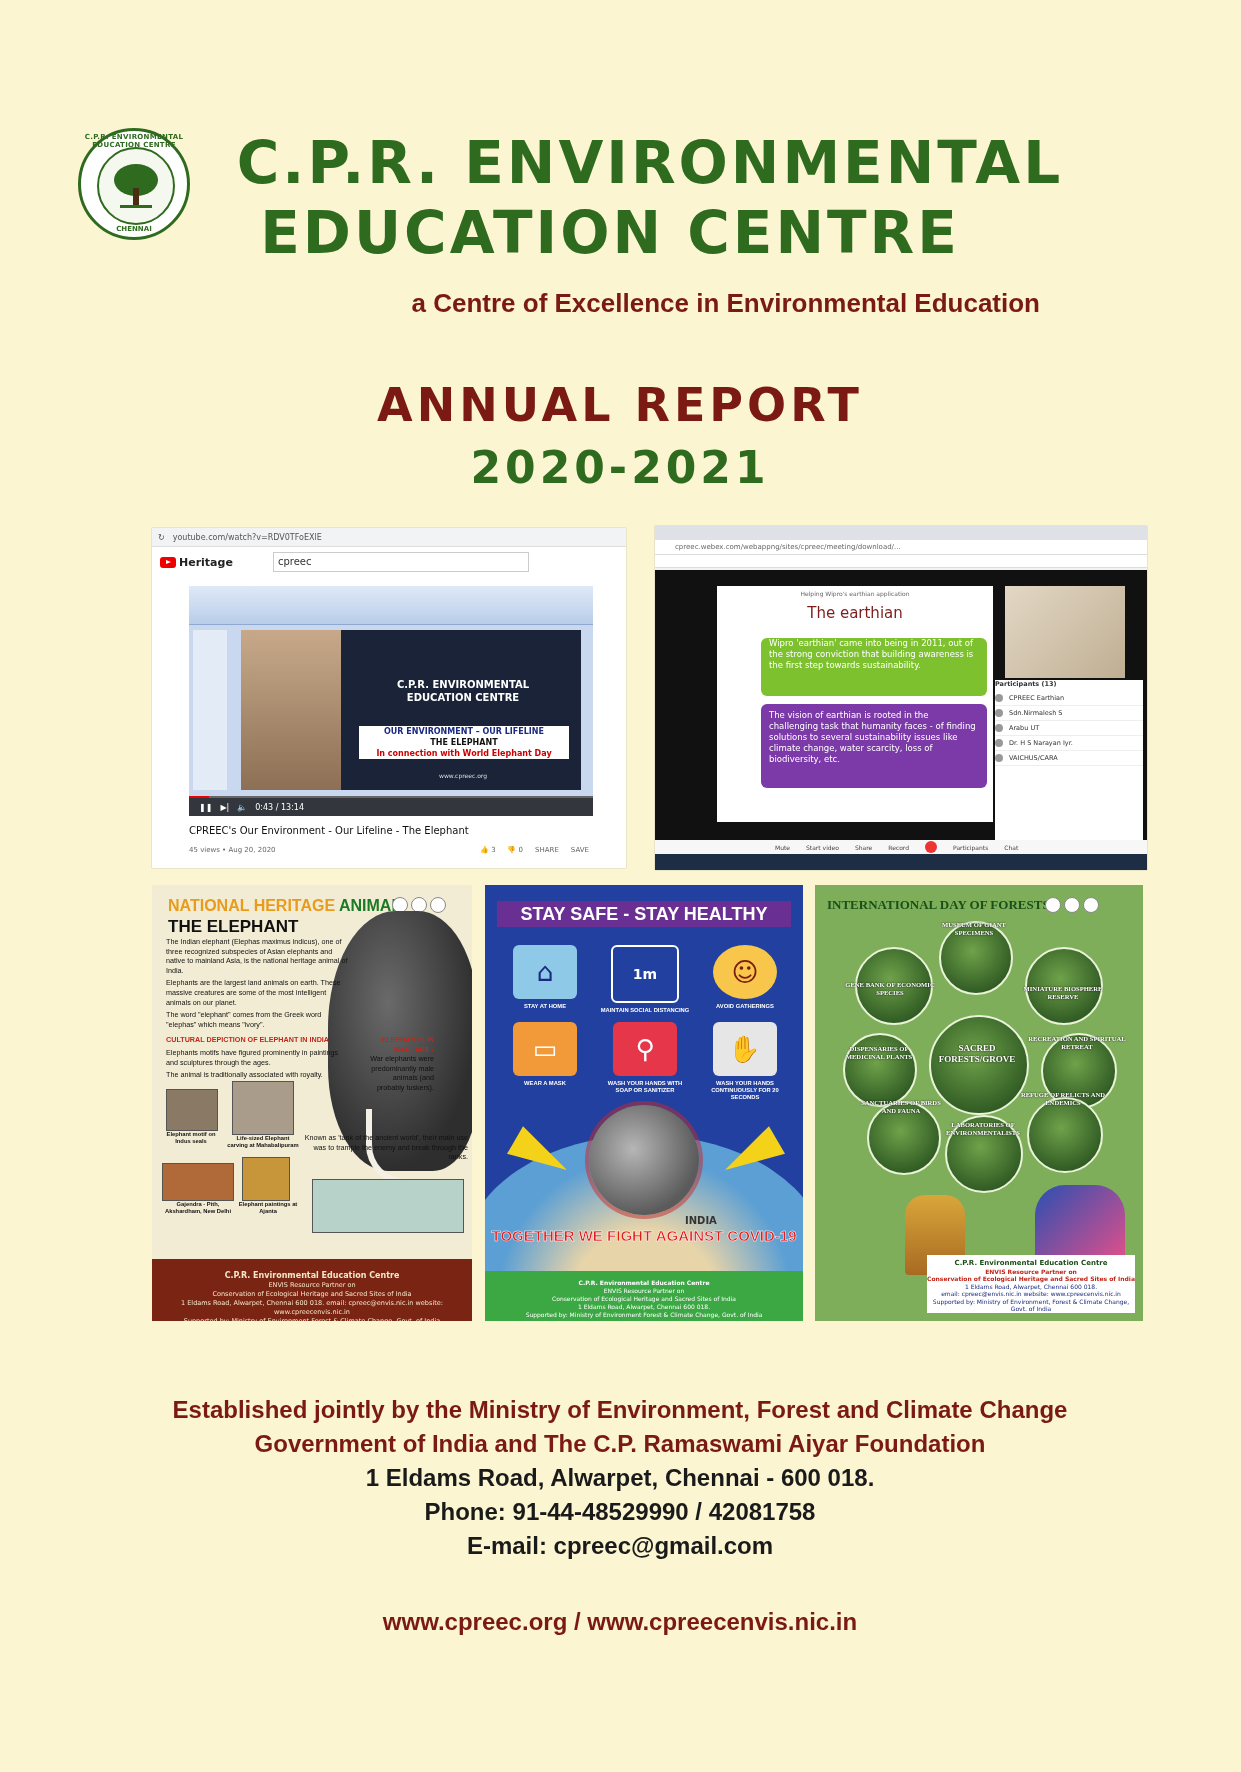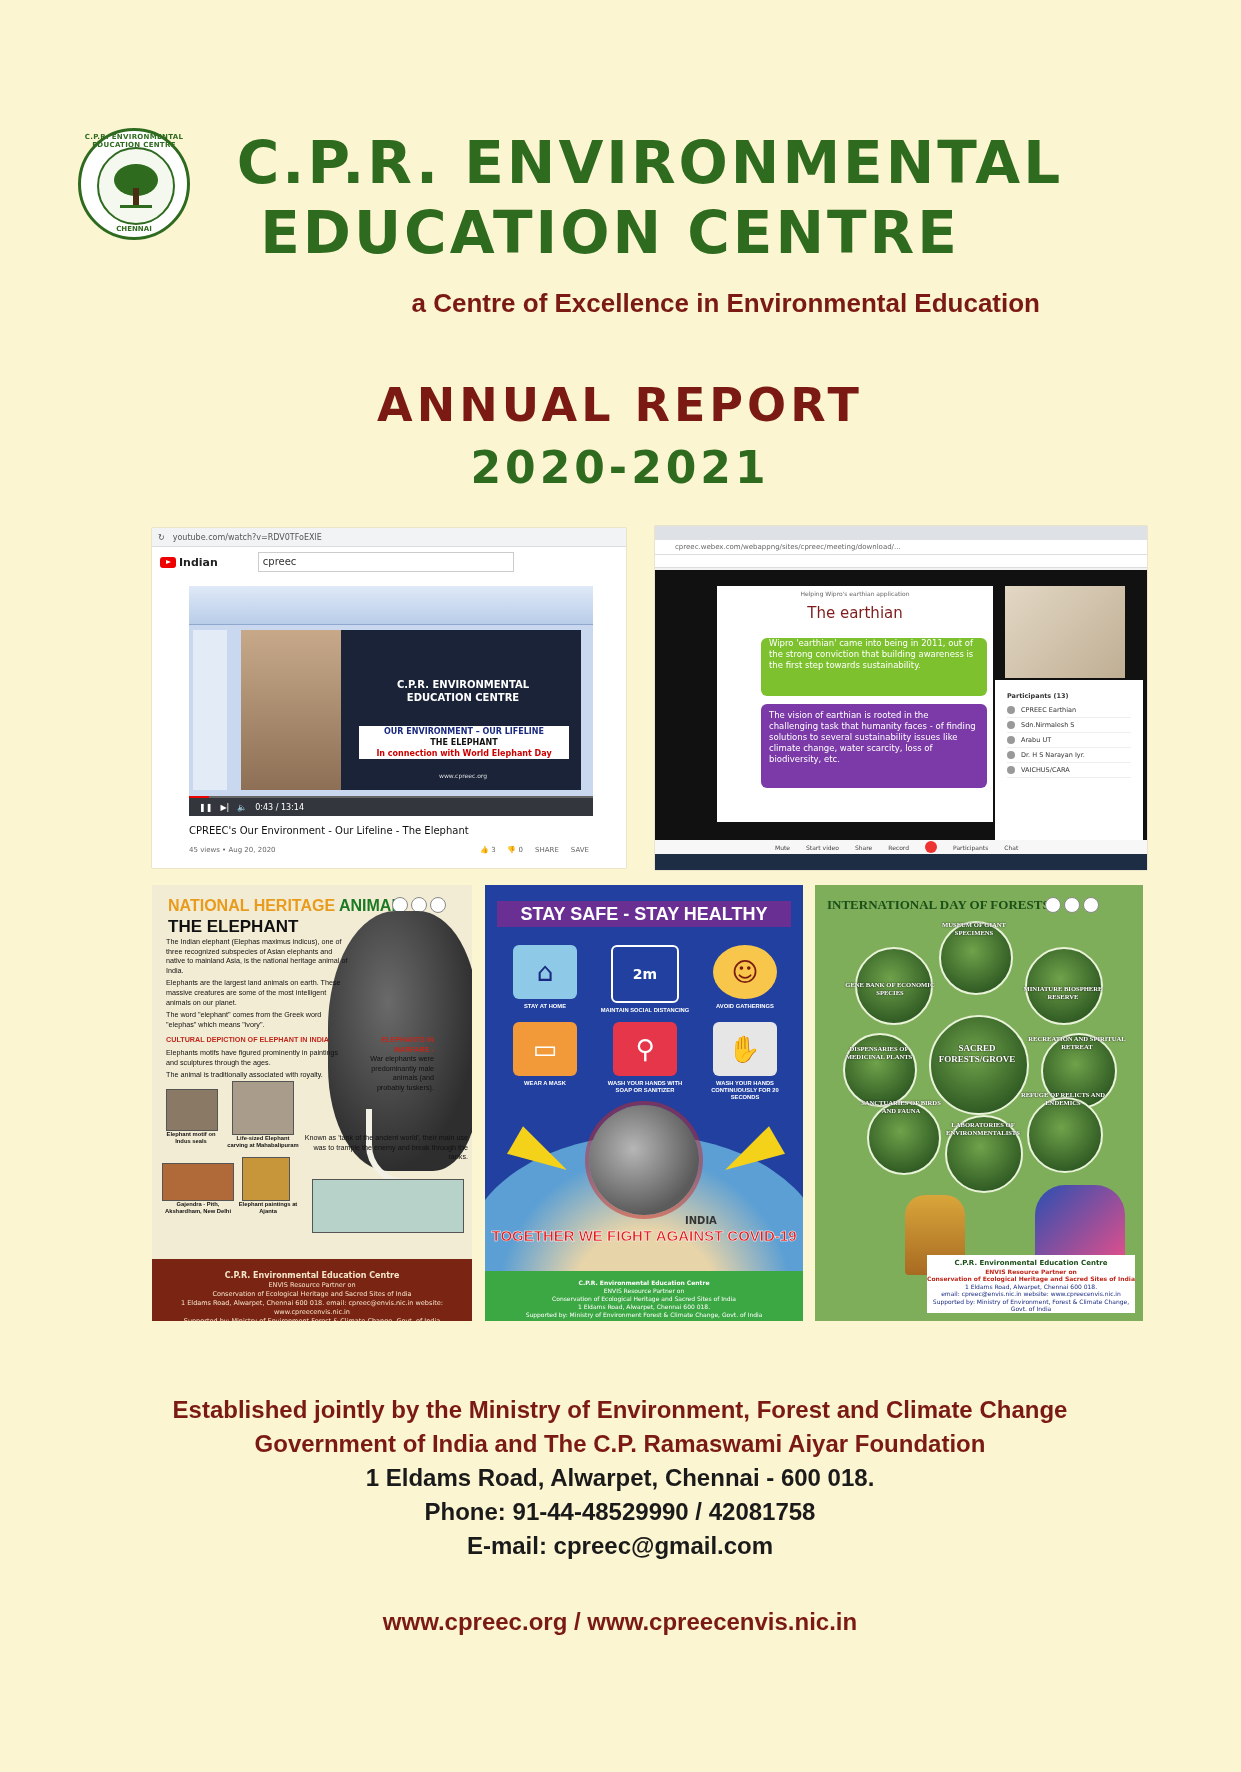--- a/index.html
+++ b/index.html
@@ -86,21 +86,21 @@
   .meet-tabbar { height: 14px; background:#dee1e6; }
   .meet-url { height: 14px; background:#fff; border-bottom:1px solid #ddd; font-size:7px; color:#666; padding-left:20px; line-height:14px; white-space:nowrap; overflow:hidden;}
   .meet-bm { height: 12px; background:#fff; border-bottom:1px solid #ddd; }
   .meet-stage { position:absolute; left:0; top:44px; width:492px; height:270px; background:#111; }
   .meet-slide { position:absolute; left: 62px; top: 16px; width: 276px; height: 236px; background:#fff; }
   .earthian-title { position:absolute; left:0; top:18px; width:100%; text-align:center; font-size:15px; color:#7f1d1d; }
   .earthian-tag { position:absolute; left:0; top:4px; width:100%; text-align:center; font-size:6px; color:#666; }
   .earthian-green { position:absolute; left:44px; top:52px; width:226px; height:58px; background:#7dc12e; border-radius:6px; color:#fff; font-size:8.5px; line-height:11px; padding:0 8px; box-sizing:border-box; }
   .earthian-purple { position:absolute; left:44px; top:118px; width:226px; height:84px; background:#7b3aa8; border-radius:6px; color:#fff; font-size:8.5px; line-height:11px; padding:6px 8px; box-sizing:border-box; }
   .meet-video { position:absolute; left: 350px; top: 16px; width: 120px; height: 92px; background: linear-gradient(135deg,#e3d8c5,#bfae93); }
-  .meet-participants { position:absolute; left:340px; top:110px; width:148px; height:160px; background:#fff; font-size:6.5px; color:#333; padding:12px; box-sizing:border-box; }
+  .meet-participants { position:absolute; left:340px; top:110px; width:148px; height:160px; background:#fff; font-size:6.5px; color:#333; padding:0; box-sizing:border-box; }
   .meet-participants .p { display:flex; gap:6px; align-items:center; height:14px; border-bottom:1px solid #eee; }
   .dot { width:8px; height:8px; border-radius:50%; background:#999; display:inline-block; }
   .meet-toolbar { position:absolute; left:0; top:314px; width:492px; height:14px; background:#f7f7f7; font-size:6px; color:#444; display:flex; gap:16px; align-items:center; padding-left:120px; box-sizing:border-box; }
   .leave { width:12px; height:12px; border-radius:50%; background:#e33; display:inline-block; }
   .taskbar { position:absolute; left:0; top:328px; width:492px; height:16px; background:#1d2d44; }
 
   
   .poster { top: 885px; height: 436px; overflow: hidden; }
   .p1 { left: 152px; width: 320px; background: #f3ecd4; }
   .p2 { left: 485px; width: 318px; background: #2140a0; }
@@ -173,21 +173,21 @@
 <div class="abs report-year">2020-2021</div>
 
 <div class="abs panel yt">
   <div class="browser-bar">
     <span>↻</span>
     <span>youtube.com/watch?v=RDV0TFoEXlE</span>
   </div>
   <div class="yt-head">
     <div class="yt-logo">
       <span class="yt-play"></span>
-      <span>Indian</span>
+      <span>Heritage</span>
     </div>
     <div class="yt-search">cpreec</div>
   </div>
   <div class="yt-video">
     <div class="ppt-ribbon"></div>
     <div class="ppt-side"></div>
     <div class="ppt-slide">
       <div class="slide-photo"></div>
       <div class="slide-title">
         <div>C.P.R. ENVIRONMENTAL</div>
@@ -314,21 +314,21 @@
 </div>
 
 <div class="abs poster p2">
   <div class="p2-title">STAY SAFE -  STAY HEALTHY</div>
   <div class="p2-grid">
     <div class="p2-cell">
       <div class="p2-icon" style="background:#8ec9e8;color:#1a2a80;">⌂</div>
       <div class="p2-label">STAY AT HOME</div>
     </div>
     <div class="p2-cell">
-      <div class="p2-icon" style="background:#2140a0;color:#fff;font-size:14px;font-weight:bold;border:2px solid #fff;">2m</div>
+      <div class="p2-icon" style="background:#2140a0;color:#fff;font-size:14px;font-weight:bold;border:2px solid #fff;">1m</div>
       <div class="p2-label">MAINTAIN SOCIAL DISTANCING</div>
     </div>
     <div class="p2-cell">
       <div class="p2-icon" style="background:#f7c64a;color:#7a1a12;border-radius:50%;">☺</div>
       <div class="p2-label">AVOID GATHERINGS</div>
     </div>
     <div class="p2-cell">
       <div class="p2-icon" style="background:#f29a3a;color:#fff;">▭</div>
       <div class="p2-label">WEAR A MASK</div>
     </div>

